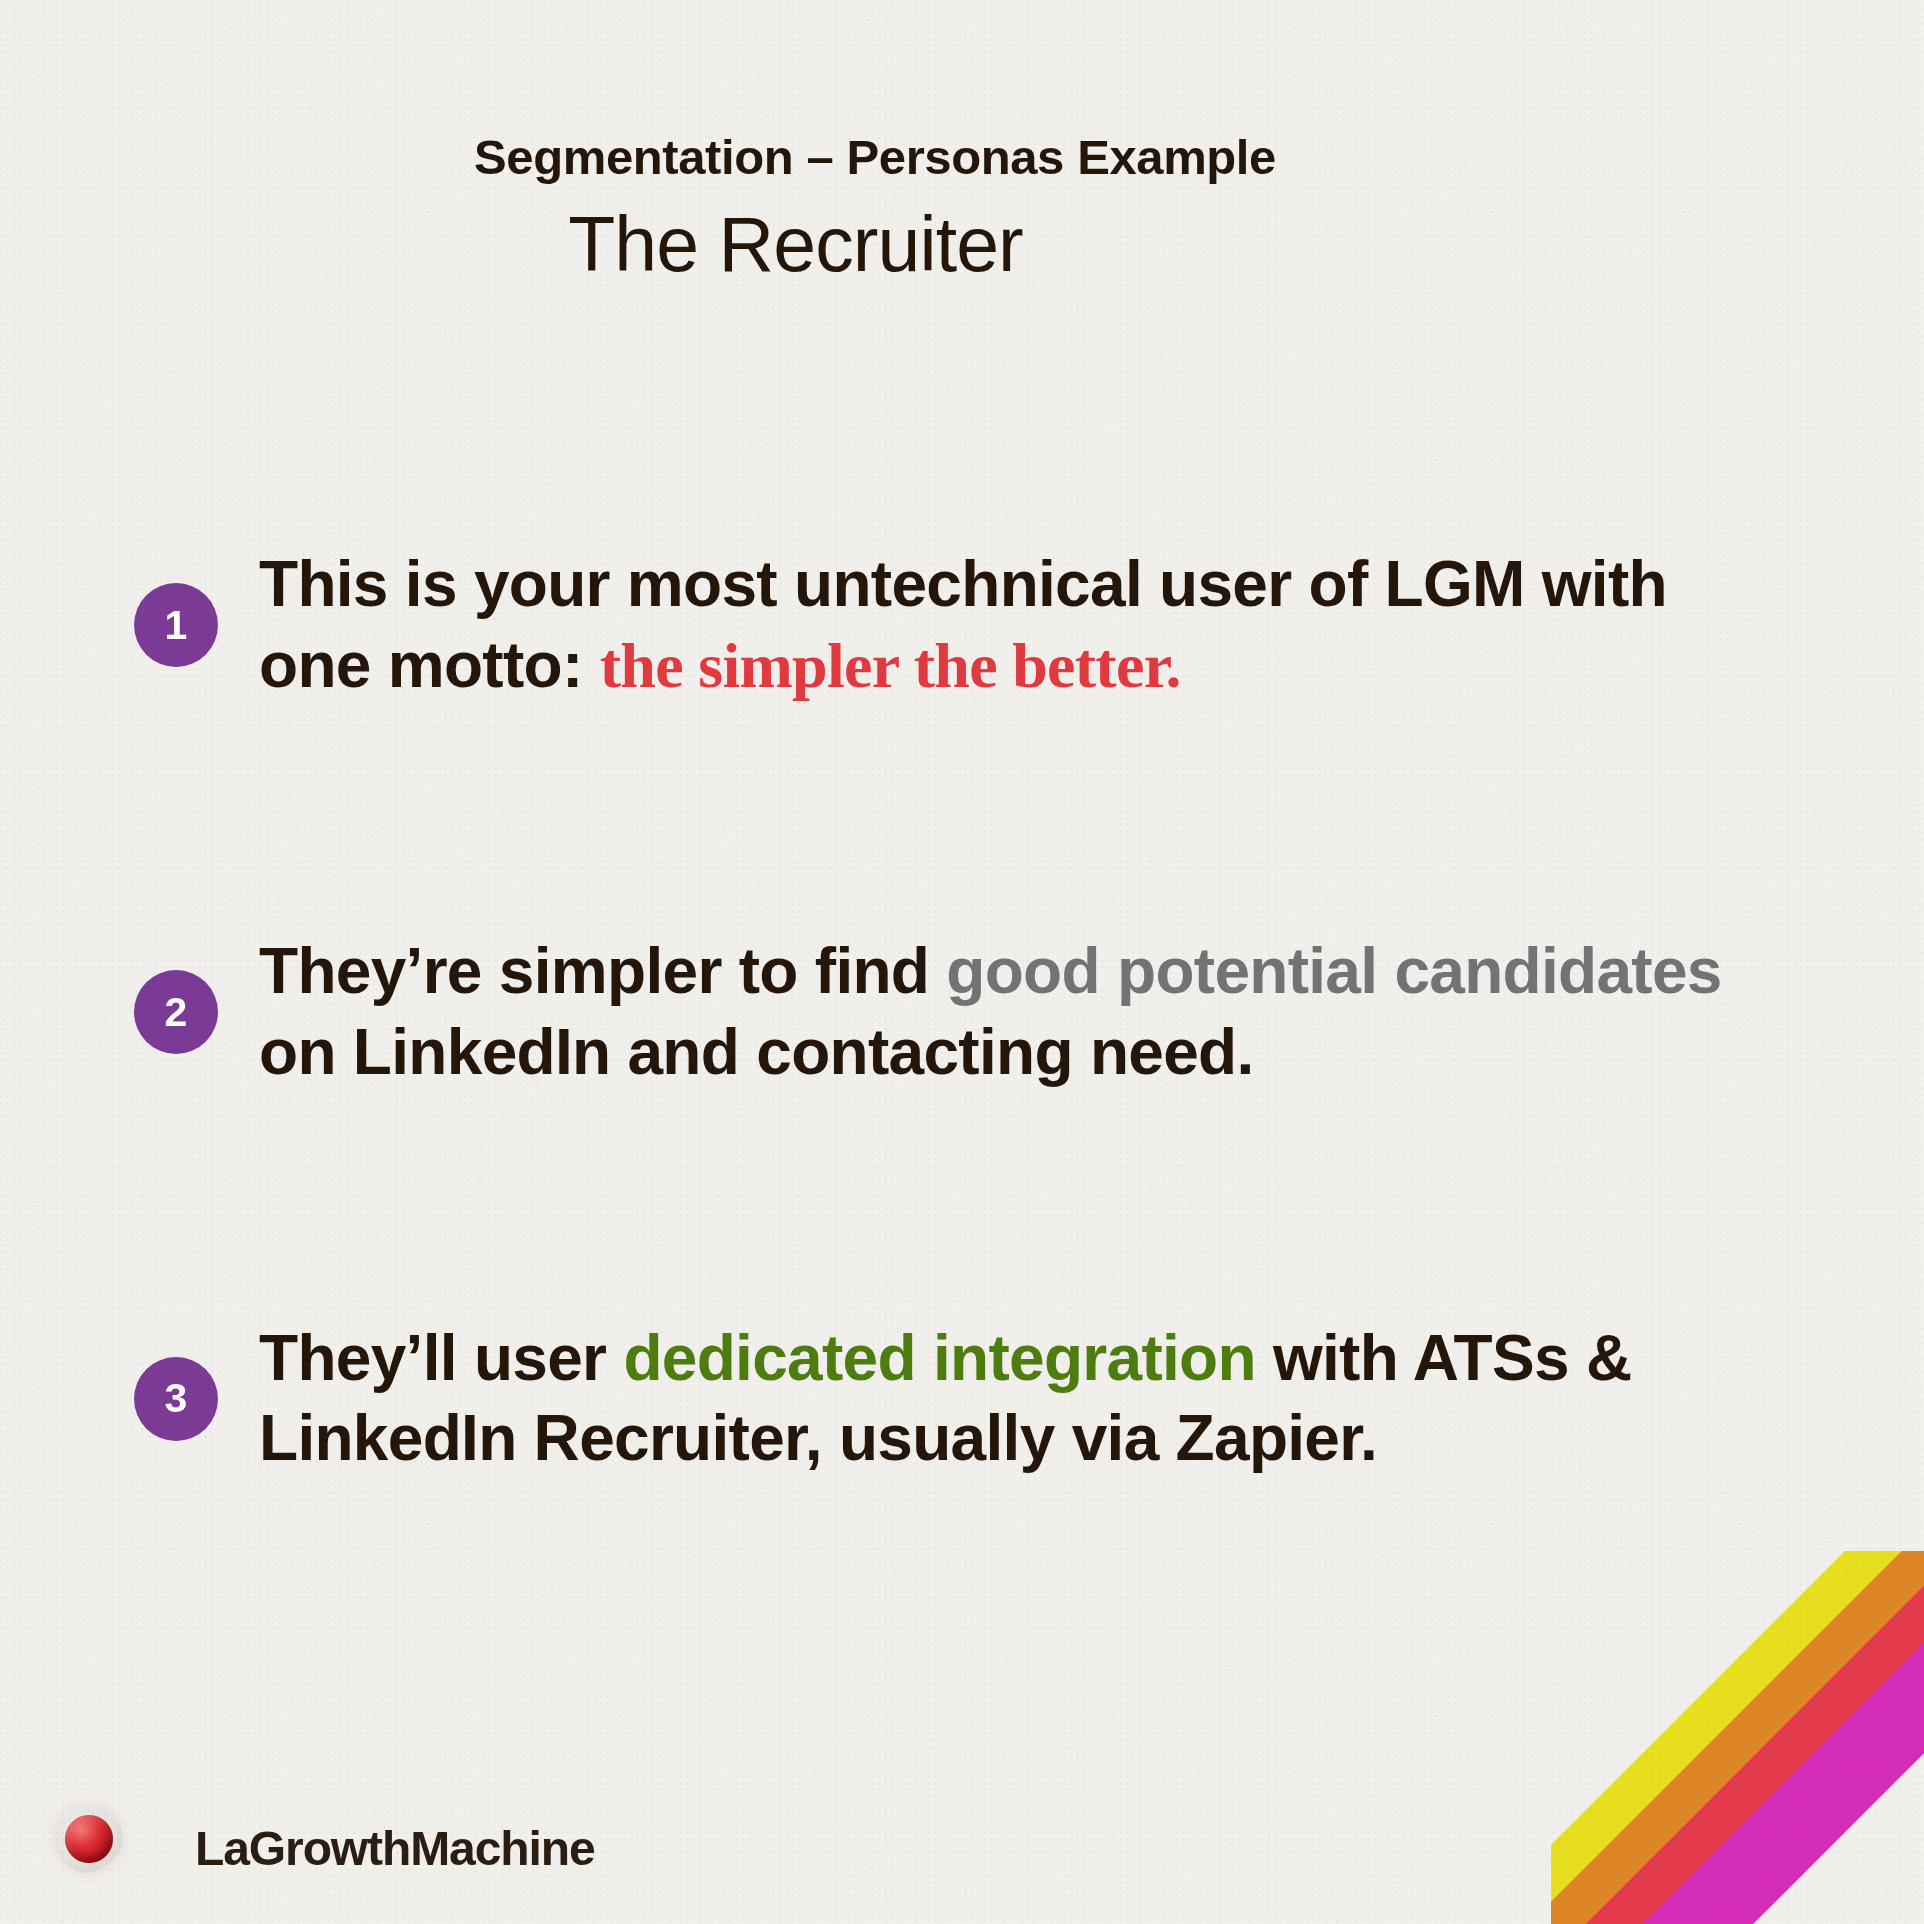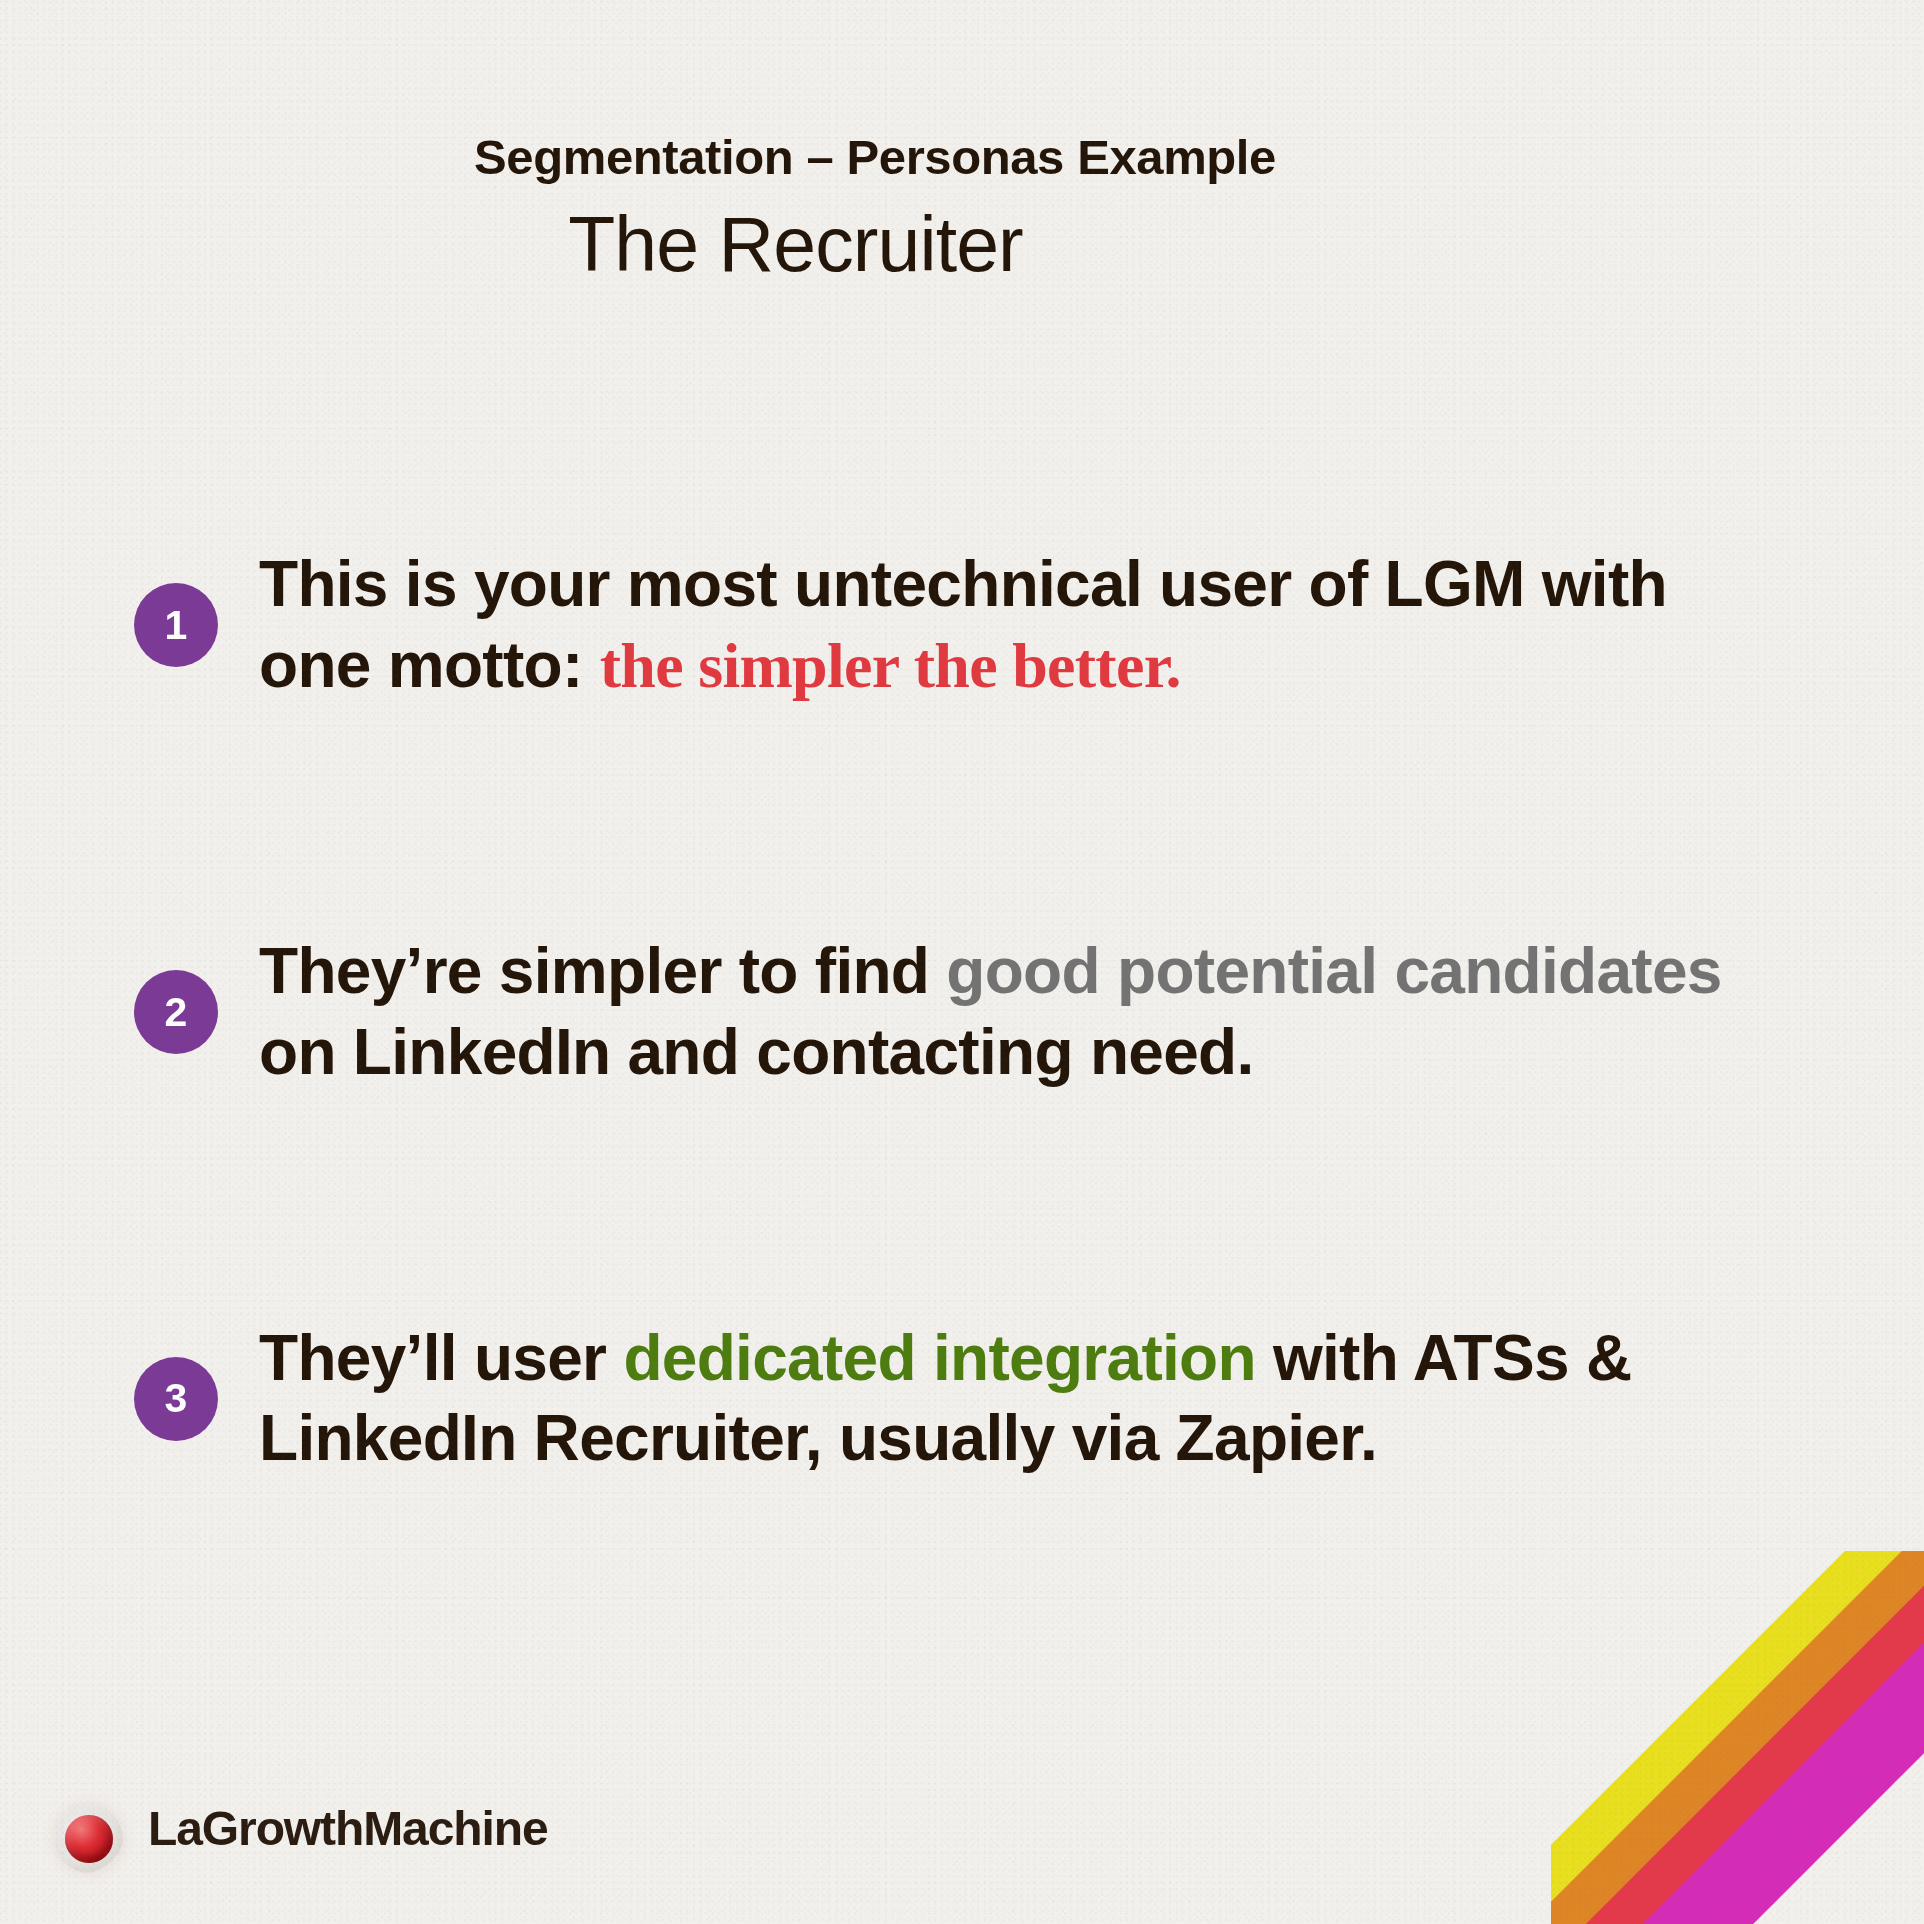--- a/index.html
+++ b/index.html
@@ -113,22 +113,23 @@
     max-width: 1479px;
   }
   .hl { color: #E03A40; }
 
   
   .logo {
     position: absolute;
     left: 55px;
     bottom: 52px;
     display: flex;
-    align-items: flex-start;
-    z-index: 10;
+    align-items: flex-end;
+    z-index: 10;
+    gap: 47px;
   }
   .logo-mark {
     position: relative;
     width: 68px;
     height: 68px;
     border-radius: 50%;
     background: radial-gradient(circle at 35% 32%, #ECECEC 0%, #E6E4E0 52%, #DDD9D4 72%, rgba(226,222,216,0) 78%);
     display: flex;
     align-items: center;
     justify-content: center;

